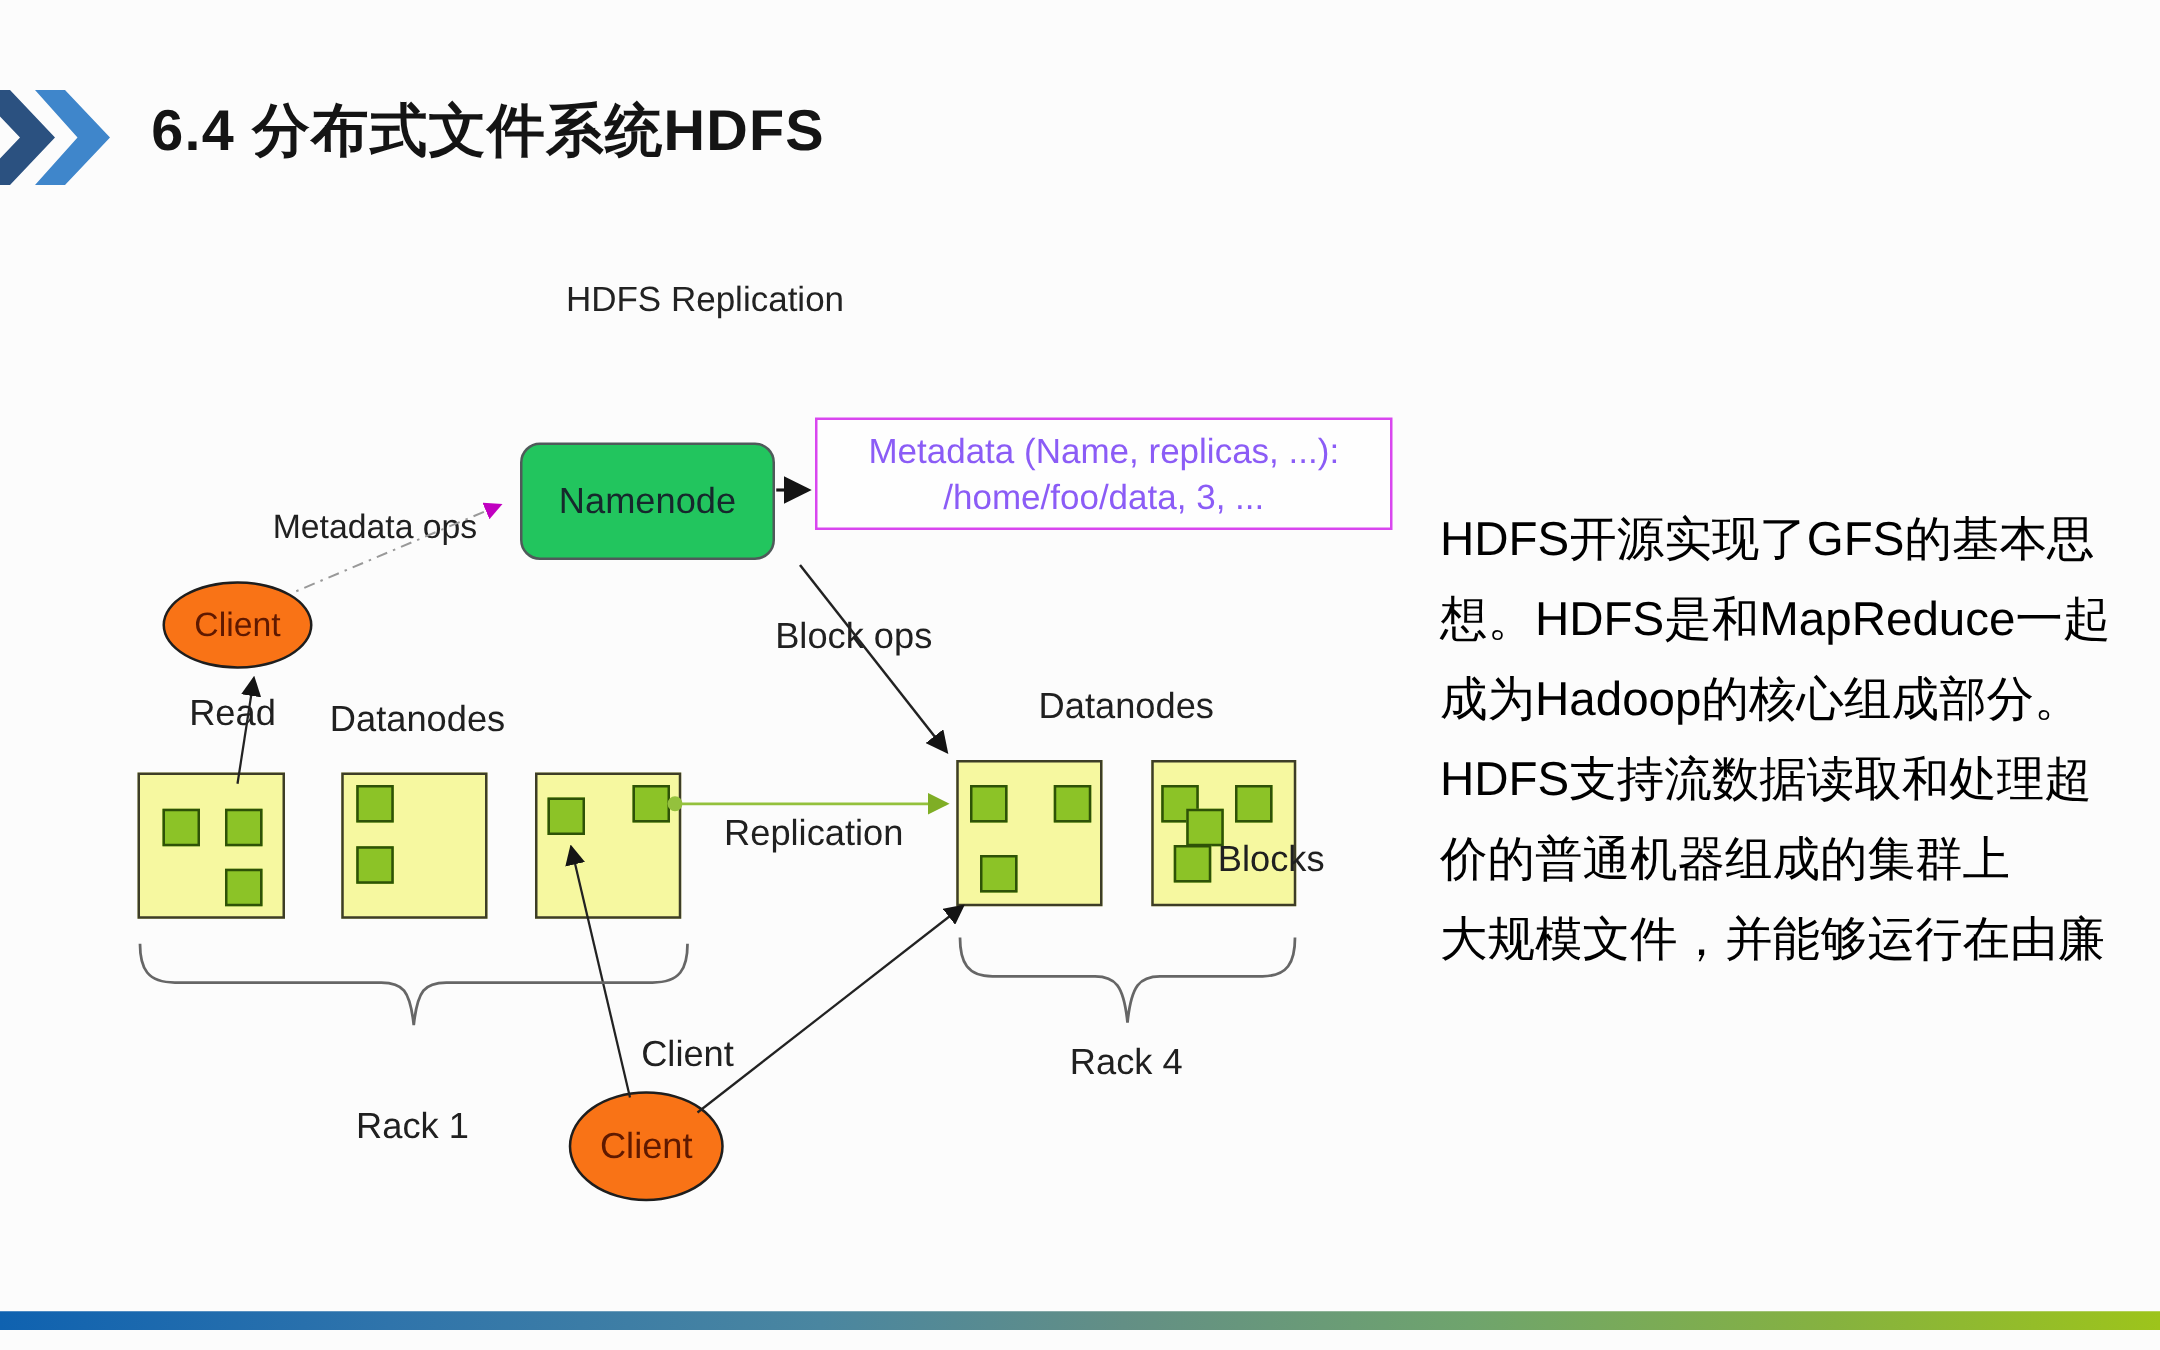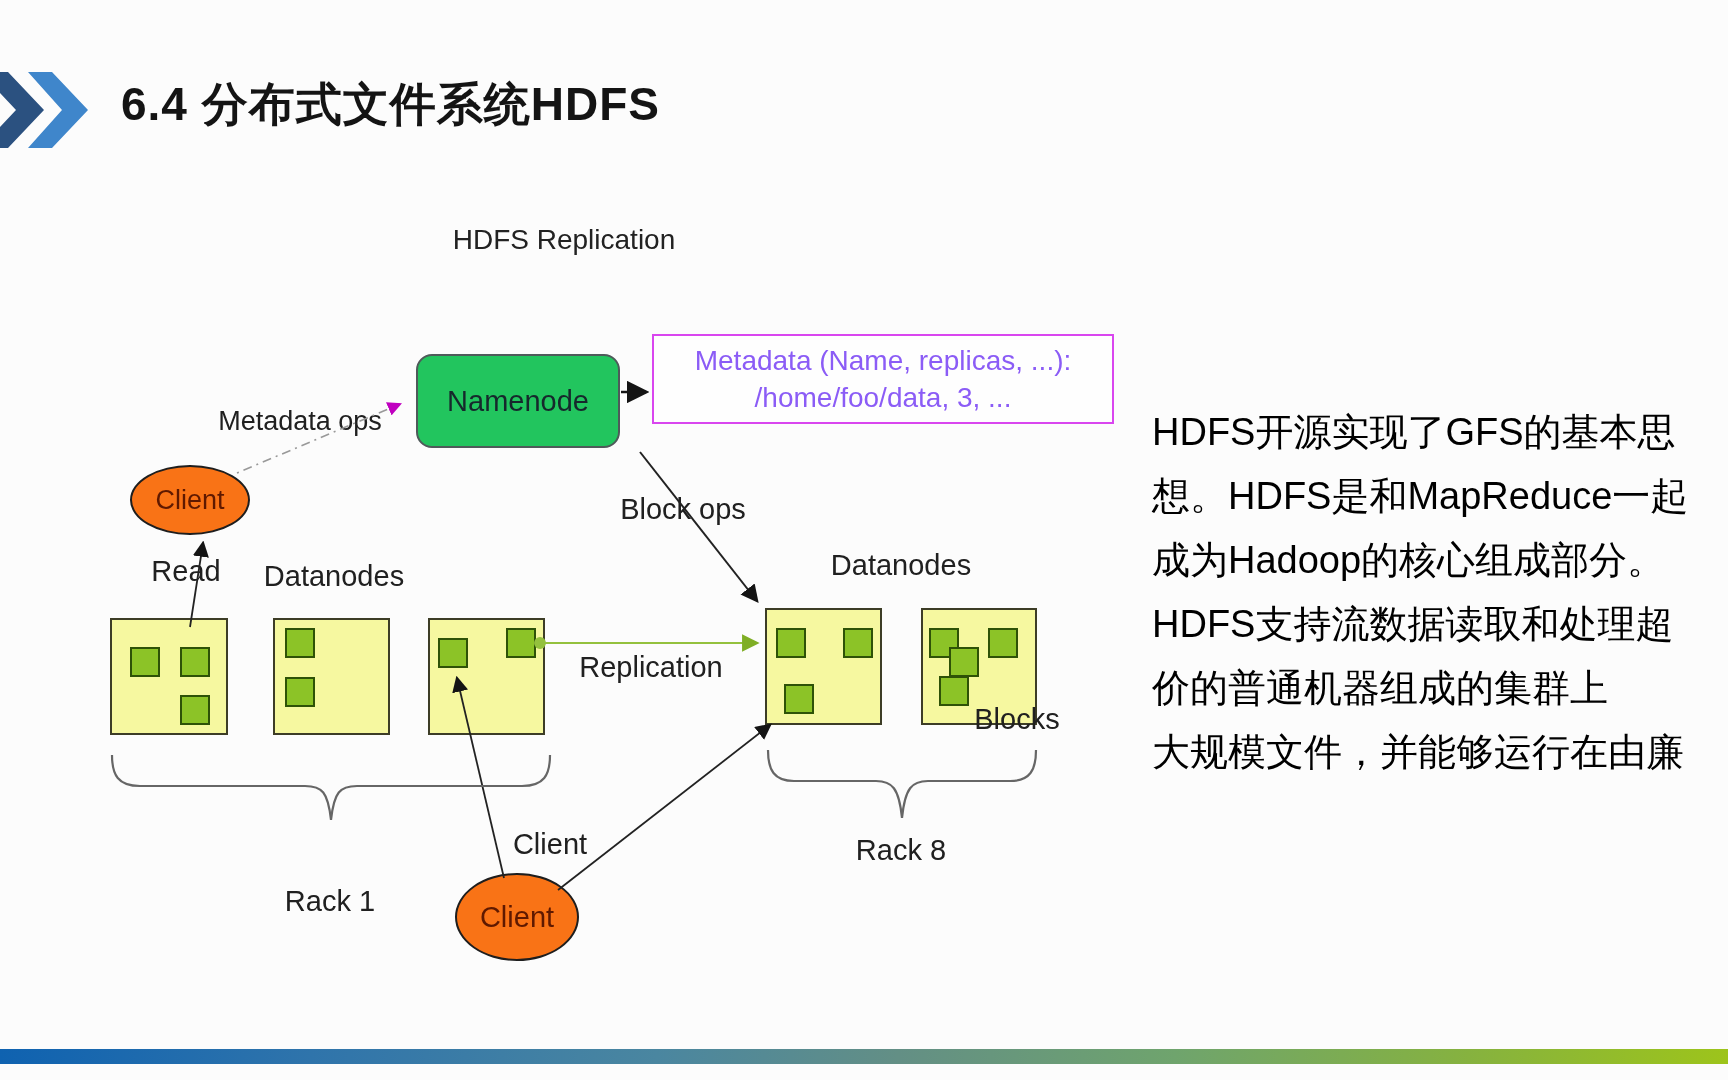--- a/index.html
+++ b/index.html
@@ -136,23 +136,23 @@
 
   <path d="M768,750 C768,770 774,781 794,781 L876,781 C892,781 899,788 902,818 C905,788 912,781 928,781 L1010,781 C1030,781 1036,770 1036,750" stroke="#666" stroke-width="2.2" fill="none"></path>
 </svg>
 
 <div class="lbl" style="left:200px;top:406px;width:200px;font-size:27px;">Metadata ops</div>
 <div class="lbl" style="left:613px;top:493px;width:140px;">Block ops</div>
 <div class="lbl" style="left:146px;top:555px;width:80px;">Read</div>
 <div class="lbl" style="left:254px;top:560px;width:160px;">Datanodes</div>
 <div class="lbl" style="left:821px;top:549px;width:160px;">Datanodes</div>
 <div class="lbl" style="left:571px;top:651px;width:160px;">Replication</div>
-<div class="lbl top-lbl" style="left:967px;top:703px;width:100px;">Blocks</div>
+<div class="lbl top-lbl" style="left:967px;top:672px;width:100px;">Blocks</div>
 <div class="lbl" style="left:270px;top:837px;width:120px;margin-top:48px;">Rack 1</div>
-<div class="lbl" style="left:841px;top:834px;width:120px;">Rack 8</div>
+<div class="lbl" style="left:841px;top:834px;width:120px;">Rack 4</div>
 <div class="lbl" style="left:505px;top:828px;width:90px;">Client</div>
 
 <div class="desc">
   <div>HDFS开源实现了GFS的基本思</div>
   <div>想。HDFS是和MapReduce一起</div>
   <div>成为Hadoop的核心组成部分。</div>
   <div>HDFS支持流数据读取和处理超</div>
   <div>价的普通机器组成的集群上</div>
   <div>大规模文件，并能够运行在由廉</div>
 </div>

